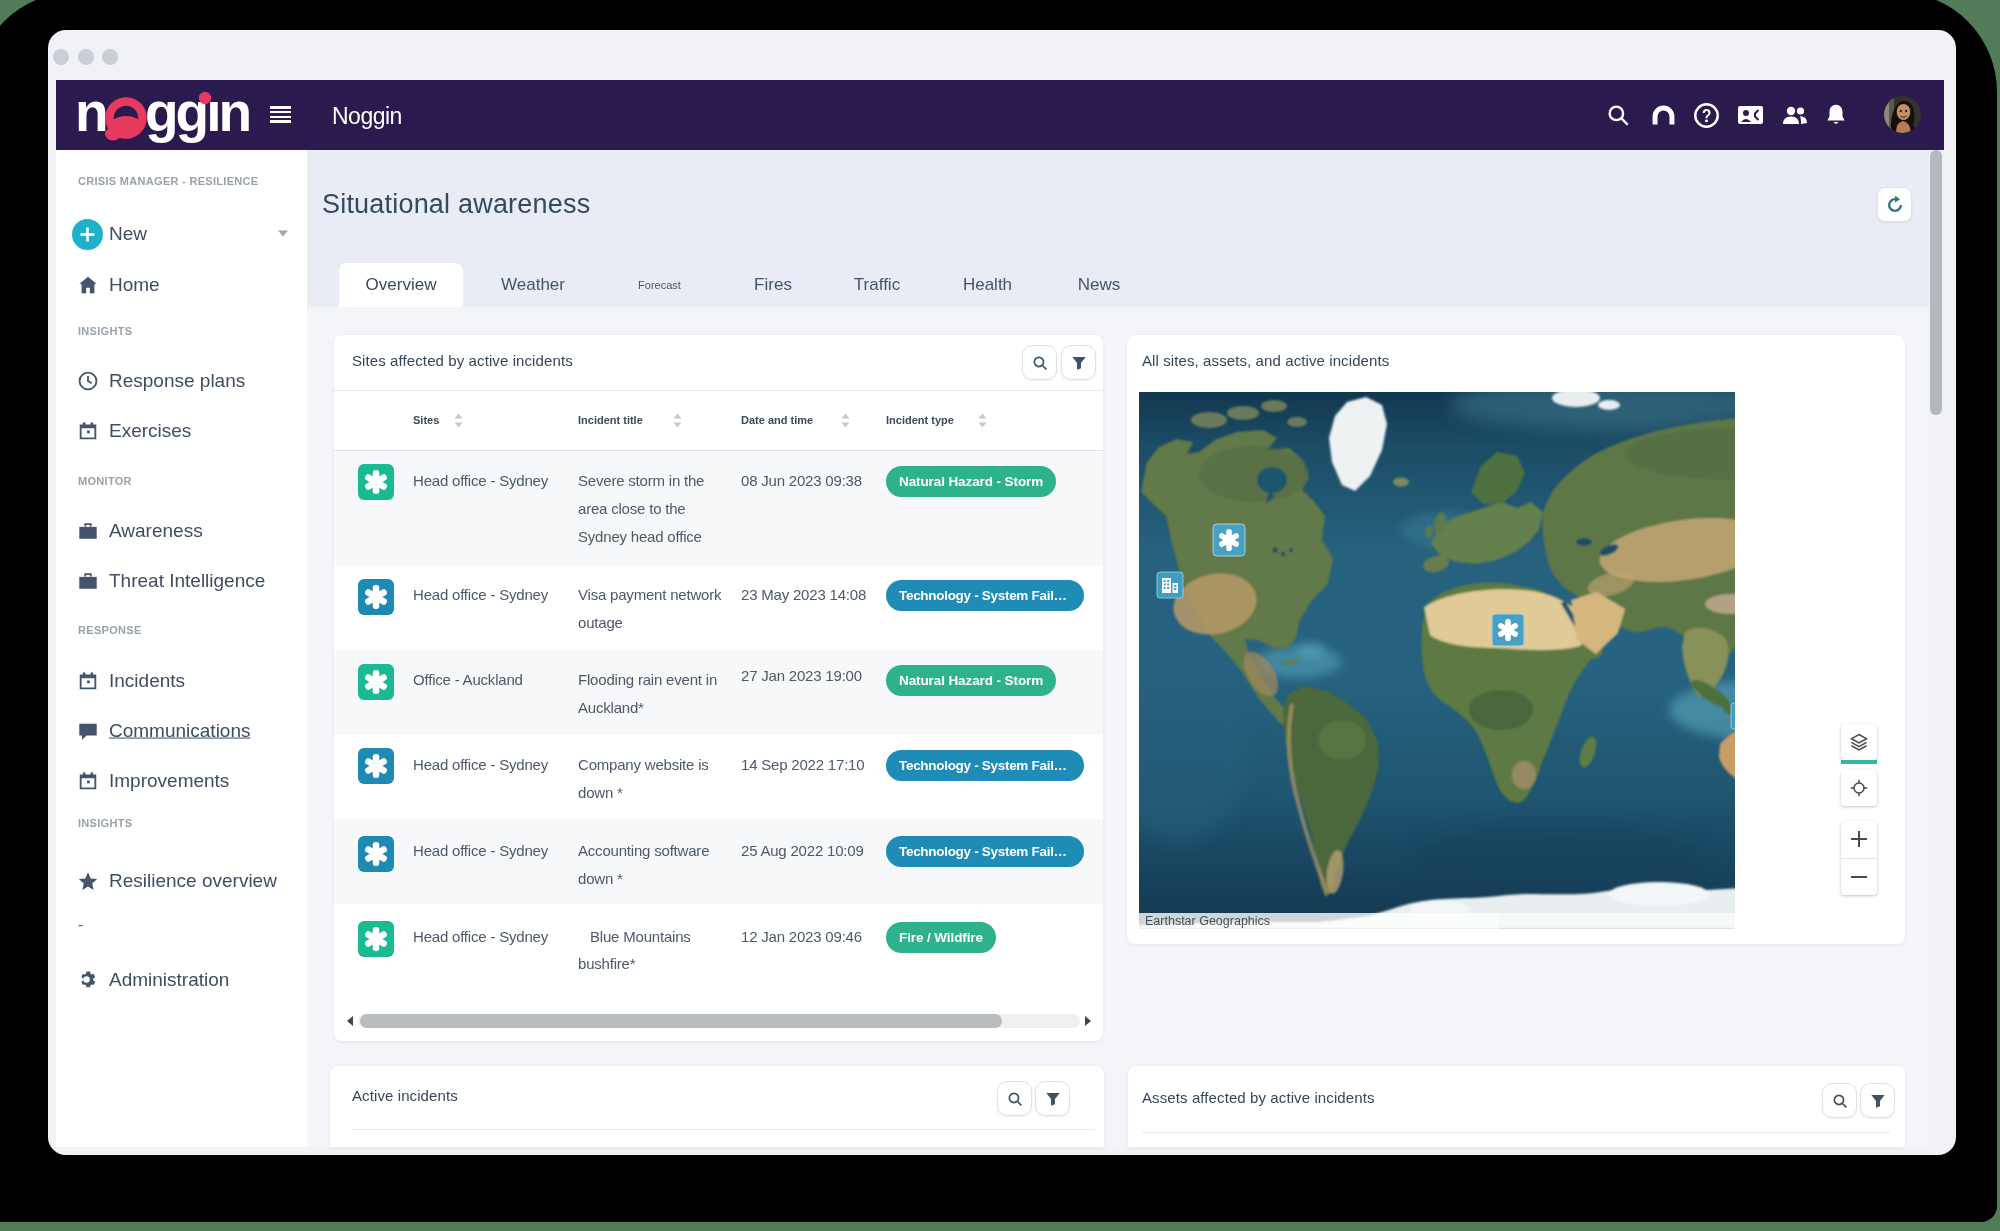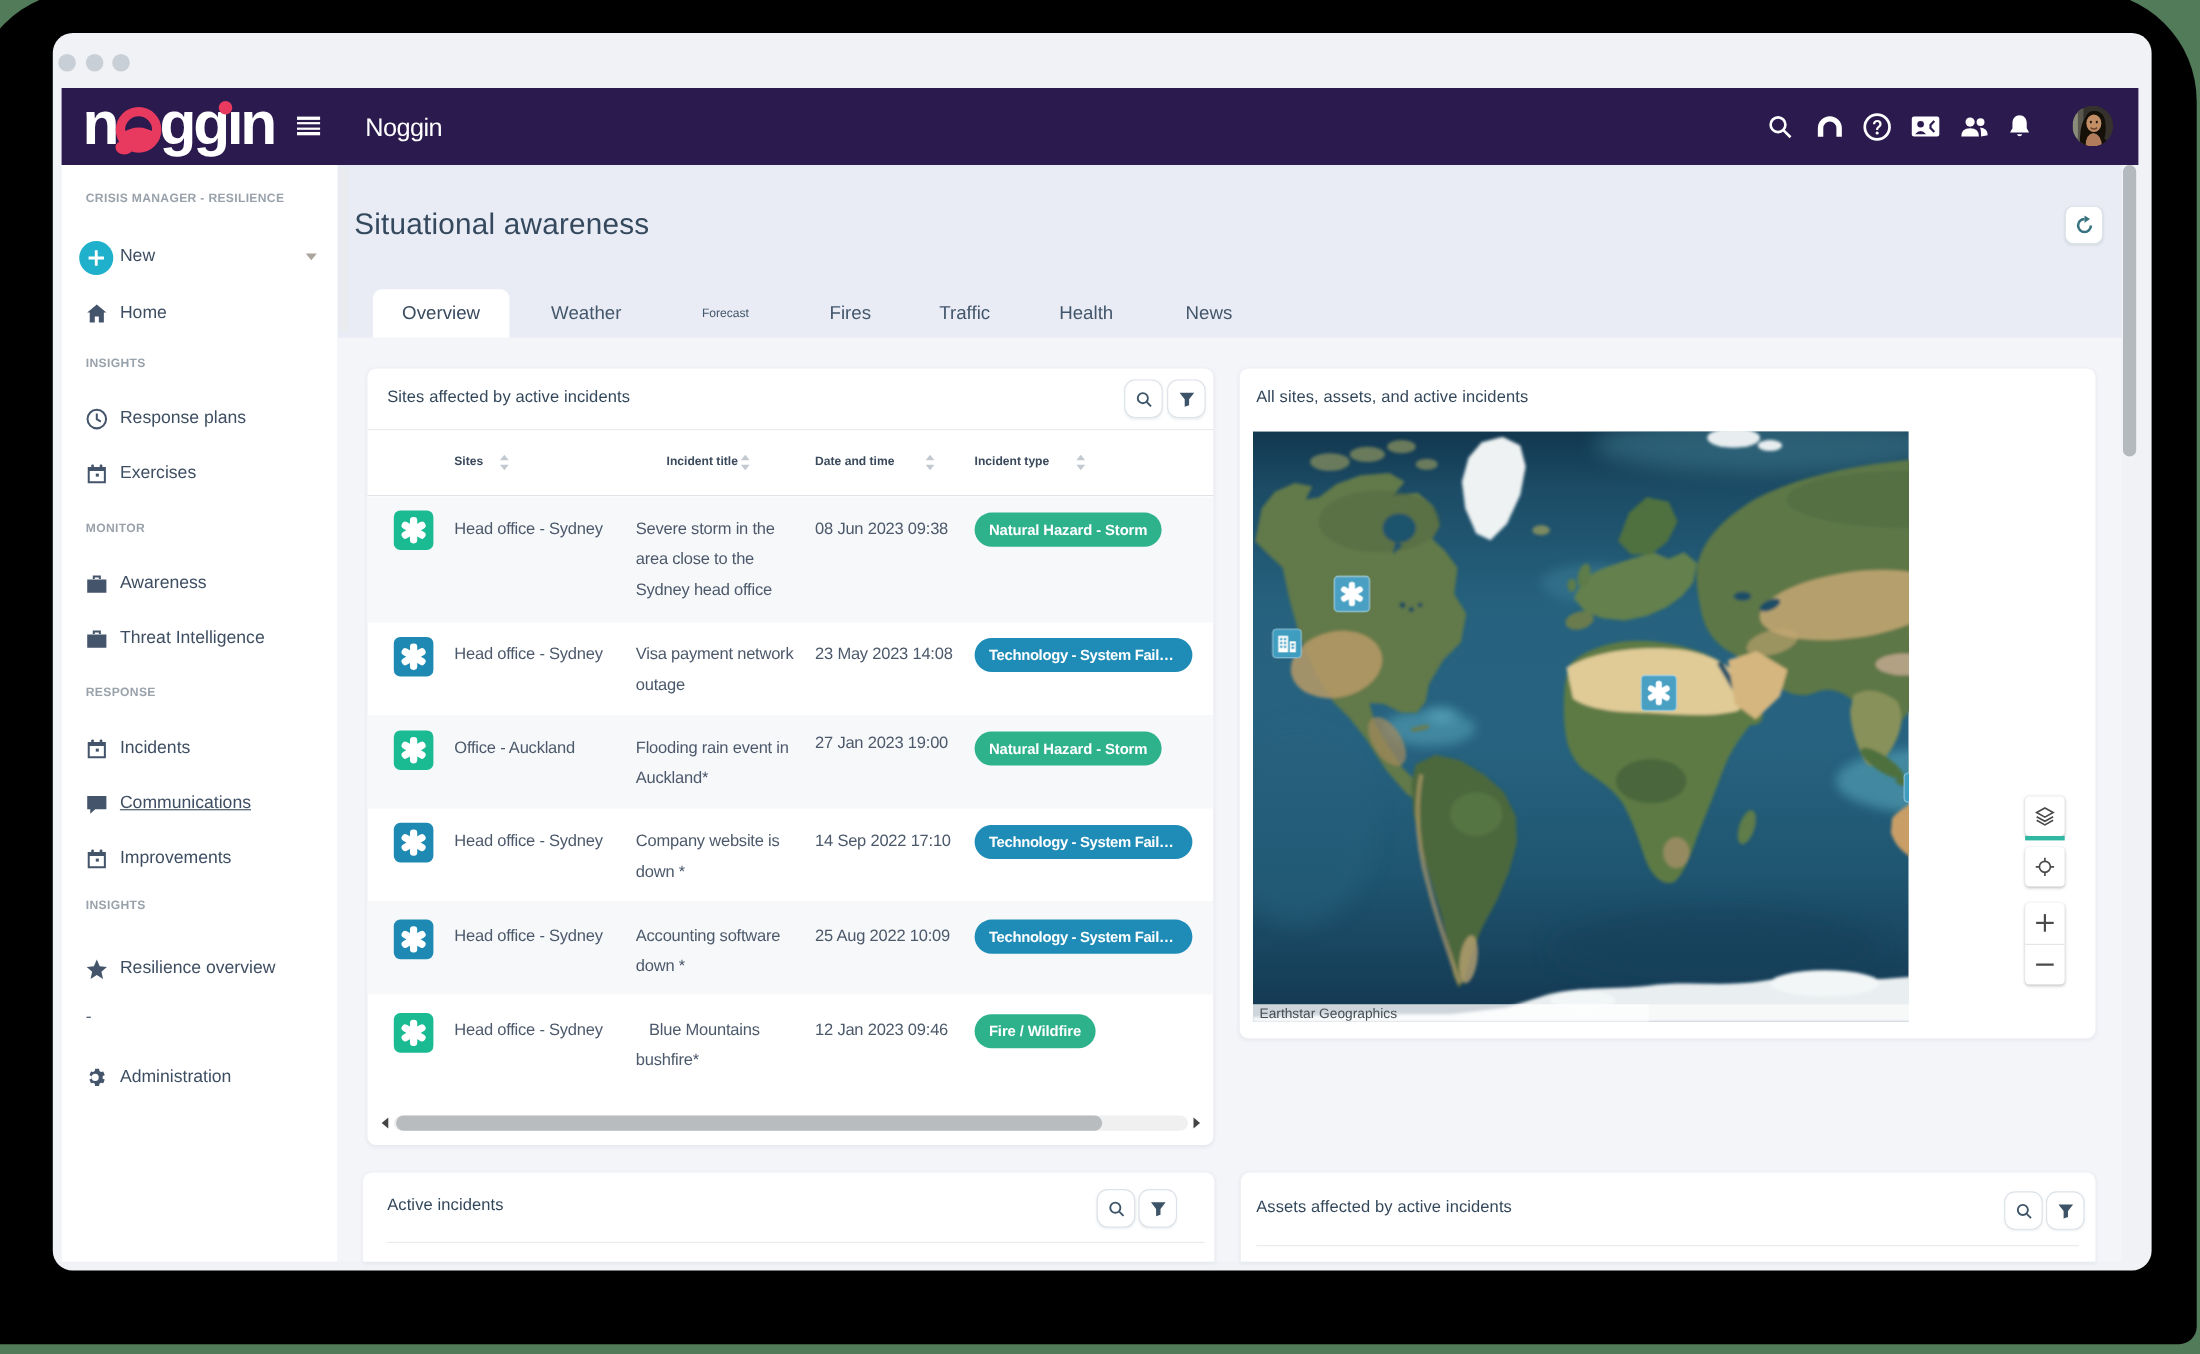--- a/index.html
+++ b/index.html
@@ -13,21 +13,21 @@
   #purplebar { position:absolute; left:56px; top:80px; width:1888px; height:70px; background:#2a1a4e; }
   #sidebar { position:absolute; left:56px; top:150px; width:251px; height:997px; background:#ffffff; }
   #content { position:absolute; left:307px; top:150px; width:1622px; height:997px; background:#e9ecf4; }
   #contentlower { position:absolute; left:307px; top:307px; width:1622px; height:840px; background:#f4f5f9; }
   .card { position:absolute; background:#fff; border-radius:8px; box-shadow:0 1px 4px rgba(30,45,65,.07); }
   .cardtitle { position:absolute; font-size:15px; color:#33475b; font-weight:500; letter-spacing:0.1px; white-space:nowrap; }
   .tbtn { position:absolute; width:35px; height:35px; background:#fff; border:1px solid #dde2e8; border-radius:10px; box-shadow:0 1px 2px rgba(30,45,65,.08); }
   .tbtn svg { position:absolute; left:50%; top:50%; transform:translate(-50%,-50%); }
   .divider { position:absolute; height:1px; background:#e6e9ed; }
   .sec { position:absolute; left:78px; font-size:11px; font-weight:bold; color:#99a2ab; letter-spacing:0.3px; transform:translateY(-50%); white-space:nowrap; }
-  .sideitem { position:absolute; left:109px; font-size:16px; color:#3e4e62; transform:translateY(-52%); white-space:nowrap; }
+  .sideitem { position:absolute; left:109px; font-size:19px; color:#3e4e62; transform:translateY(-52%); white-space:nowrap; }
   .sideicon { position:absolute; left:77px; width:22px; height:22px; transform:translateY(-50%); }
   .hdr { position:absolute; font-size:11px; font-weight:bold; color:#3b4a5c; transform:translateY(-50%); white-space:nowrap; }
   .cell { position:absolute; font-size:15px; color:#4c596b; transform:translateY(-52%); white-space:nowrap; letter-spacing:-0.2px; }
   .rowicon { position:absolute; width:36px; height:36px; border-radius:6px; left:358px; }
   .badge { position:absolute; height:31px; border-radius:16px; color:#fff; font-size:13.5px; font-weight:bold; line-height:31px; padding:0 13px; white-space:nowrap; left:886px; letter-spacing:-0.1px; }
   .bblue { width:198px; overflow:hidden; text-overflow:ellipsis; box-sizing:border-box; letter-spacing:-0.3px; }
   .bgreen { background:#2eb28c; }
   .bblue { background:#1e8cb7; }
   .topicon { position:absolute; top:102px; }
 </style>
@@ -215,21 +215,21 @@
         <line x1="15.5" y1="15.5" x2="21" y2="21"></line>
       </svg>
   </div>
   <div class="tbtn" style="left:1061px;top:345px;">
     <svg width="16" height="16" viewBox="0 0 24 24" fill="#3d5468">
         <path d="M 2,3 L 22,3 L 15,12 L 15,20 L 9,22 L 9,12 Z"></path>
       </svg>
   </div>
   <div class="divider" style="left:334px;top:390px;width:769px;"></div>
   <div class="hdr" style="left:413px;top:420px;">Sites</div>
-  <div class="hdr" style="left:578px;top:420px;margin-left:28px;">Incident title</div>
+  <div class="hdr" style="left:578px;top:420px;">Incident title</div>
   <div class="hdr" style="left:741px;top:420px;">Date and time</div>
   <div class="hdr" style="left:886px;top:420px;">Incident type</div>
   <svg class="abs" style="left:453px;top:412px;" width="11" height="17" viewBox="0 0 11 17">
       <path d="M 1.5,6.5 L 5.5,1.5 L 9.5,6.5 Z" fill="#c2c9d1"></path>
       <path d="M 1.5,10.5 L 5.5,15.5 L 9.5,10.5 Z" fill="#c2c9d1"></path>
     </svg>
   <svg class="abs" style="left:672px;top:412px;" width="11" height="17" viewBox="0 0 11 17">
       <path d="M 1.5,6.5 L 5.5,1.5 L 9.5,6.5 Z" fill="#c2c9d1"></path>
       <path d="M 1.5,10.5 L 5.5,15.5 L 9.5,10.5 Z" fill="#c2c9d1"></path>
     </svg>

